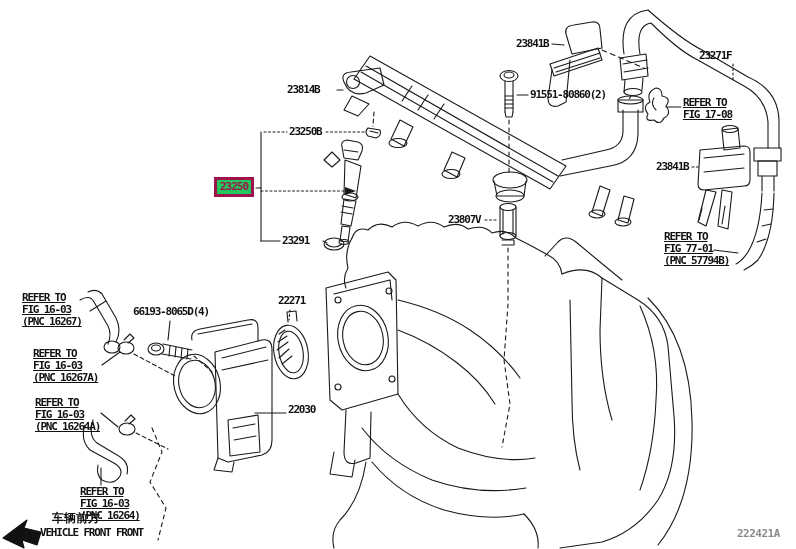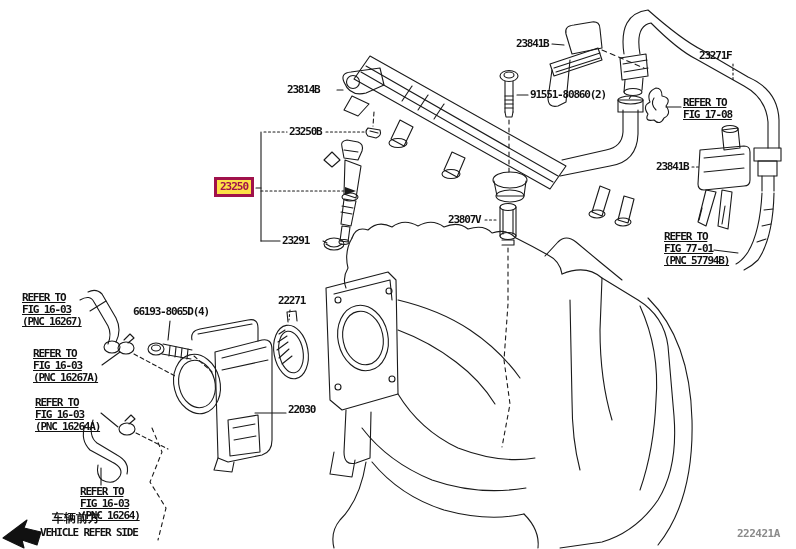--- a/index.html
+++ b/index.html
@@ -4,21 +4,21 @@
 <style>
   html,body{margin:0;padding:0;background:#fff;}
   .canvas{position:relative;width:796px;height:549px;background:#ffffff;overflow:hidden;
           font-family:"DejaVu Sans Mono", monospace;}
   .canvas svg{position:absolute;left:0;top:0;}
   .lbl{position:absolute;font-weight:bold;font-size:11px;letter-spacing:-1.2px;
        color:#111;white-space:nowrap;line-height:12px;}
   .refnote{position:absolute;font-weight:bold;font-size:11px;letter-spacing:-1.2px;
        color:#111;white-space:nowrap;line-height:12px;text-decoration:underline;}
   .hlbox{position:absolute;border:3px solid #A0124B;color:#A0124B;font-weight:bold;
-       font-size:11px;letter-spacing:-1px;line-height:14px;padding:0 3px;background:#fde047;}
+       font-size:11px;letter-spacing:-1px;line-height:14px;padding:0 3px;background:#22c55e;}
   .code{position:absolute;font-weight:bold;font-size:11px;letter-spacing:-0.5px;color:#8a8a8a;}
   .cn{position:absolute;font-size:12px;font-weight:bold;color:#111;letter-spacing:0;
       font-family:"DejaVu Sans", sans-serif;}
 </style>
 </head>
 <body>
 
 <div class="canvas">
 
 <svg width="796" height="549" viewBox="0 0 796 549" fill="none" stroke="#1a1a1a" stroke-width="1.1" stroke-linecap="round" stroke-linejoin="round">
@@ -266,16 +266,16 @@
   <div>FIG 16-03</div>
   <div>(PNC 16264A)</div>
 </div>
 <div class="refnote" style="left:80px;top:486px">
   <div>REFER TO</div>
   <div>FIG 16-03</div>
   <div>(PNC 16264)</div>
 </div>
 
 <div class="cn" style="left:52px;top:510px">车辆前方</div>
-<div class="lbl" style="left:40px;top:527px">VEHICLE REFER SIDE</div>
+<div class="lbl" style="left:40px;top:527px">VEHICLE FRONT FRONT</div>
 <div class="code" style="left:737px;top:527px">222421A</div>
 
 </div>
 
 </body></html>

